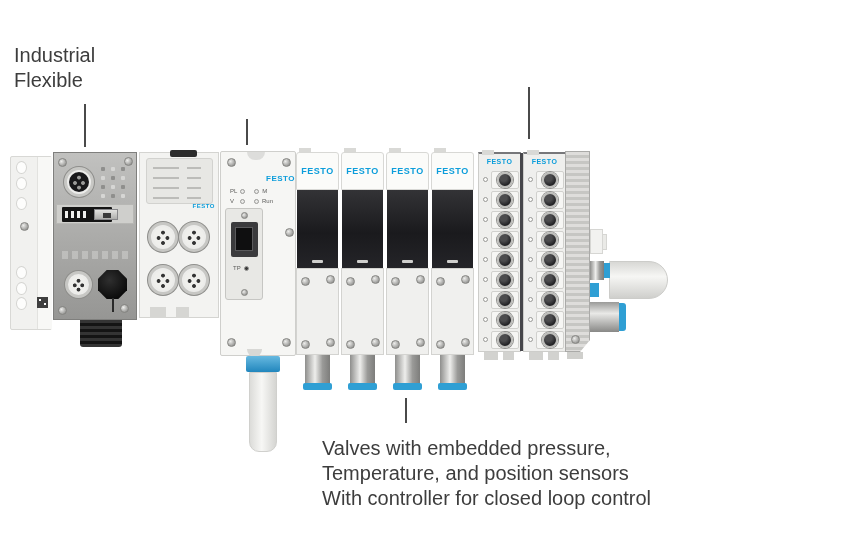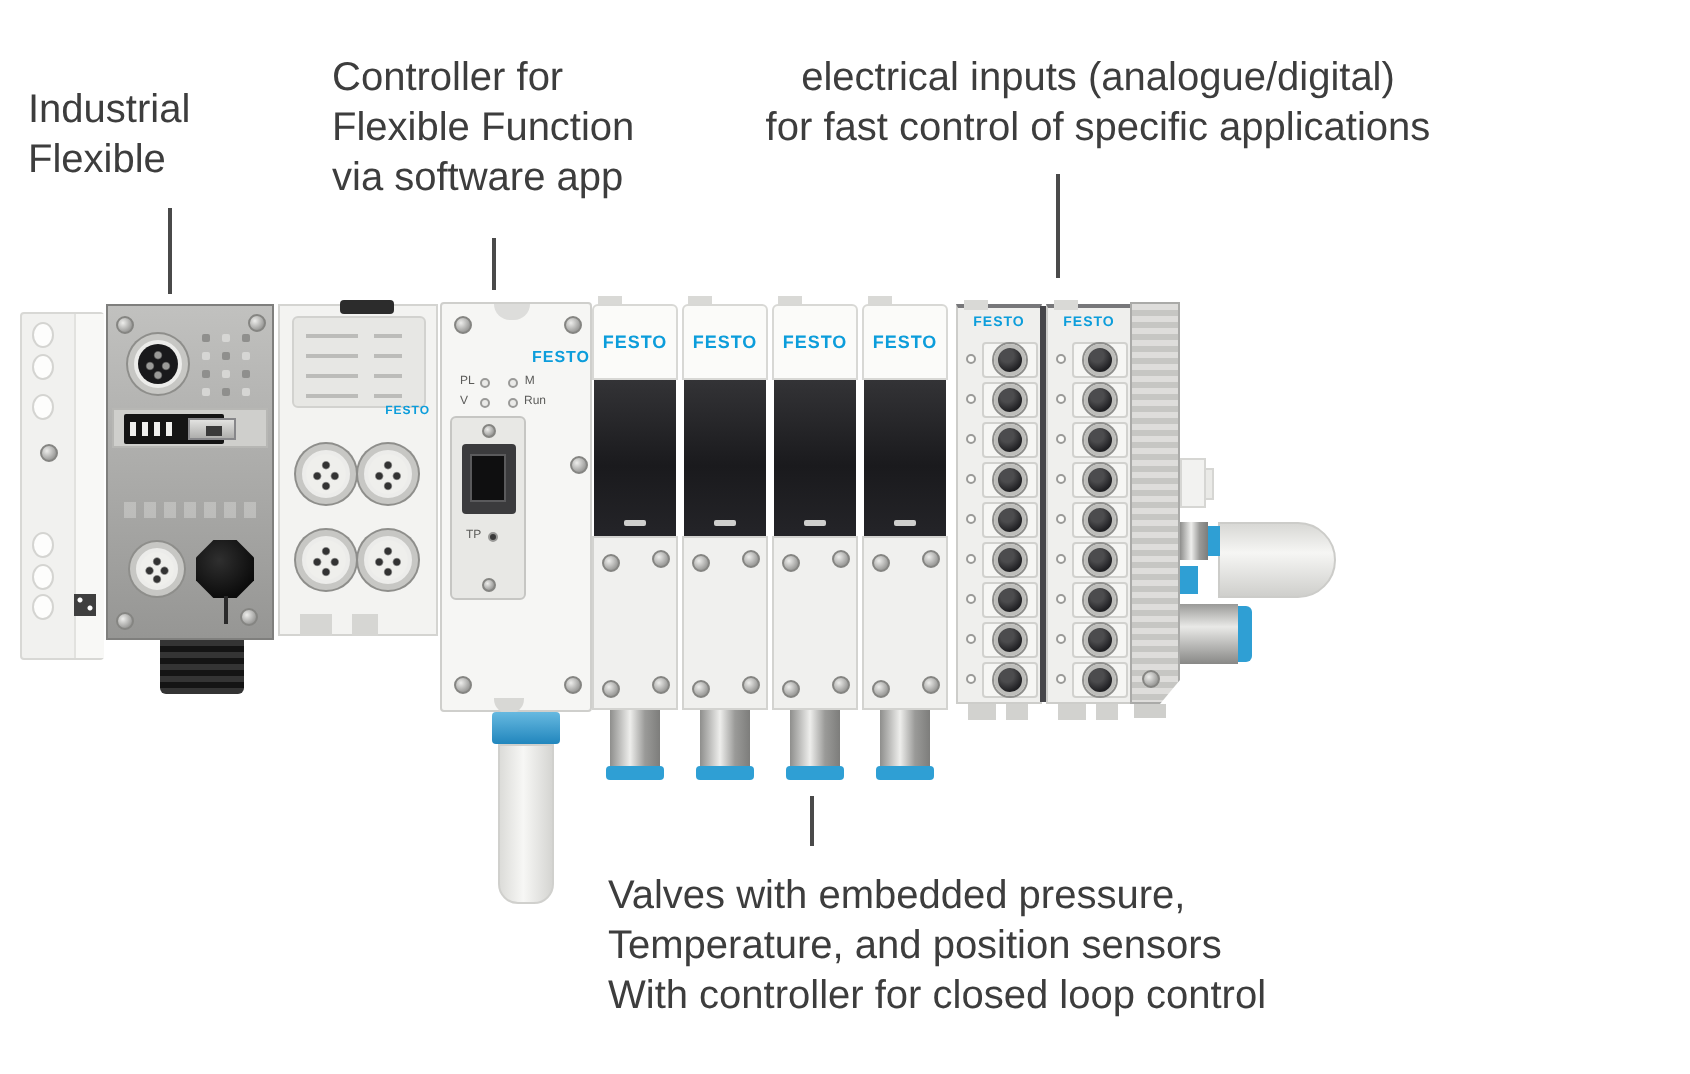--- a/index.html
+++ b/index.html
@@ -61,26 +61,21 @@
   .silvv{background:linear-gradient(90deg,#8e8e8c,#eeeeec 40%,#9a9a98 70%,#7d7d7b);}
   .silvh{background:linear-gradient(180deg,#9a9a98,#e9e9e7 38%,#888886);}
 </style>
 </head>
 <body>
 
 <div class="stage">
 
   <div class="ann" style="left:14px;top:43px;width:130px">Industrial
 Flexible</div>
-  <div class="ann" style="left:166px;top:27px;width:175px">Controller for
-Flexible Function
-via software app</div>
-  <div class="ann" style="left:368px;top:27px;width:362px;text-align:center">electrical inputs (analogue/digital)
-for fast control of specific applications</div>
-  <div class="ann" style="left:304px;top:436px;width:372px">Valves with embedded pressure,
+  <div class="ann" style="left:322px;top:436px;width:372px">Valves with embedded pressure,
 Temperature, and position sensors
 With controller for closed loop control</div>
 
   <div class="leader" style="left:84px;top:104px;height:43px"></div>
   <div class="leader" style="left:246px;top:119px;height:26px"></div>
   <div class="leader" style="left:528px;top:87px;height:52px"></div>
   <div class="leader" style="left:405px;top:398px;height:25px"></div>
 
   <div class="panel" style="left:10px;top:156px;width:42px;height:174px;background:#f1f1ef;border:1px solid #d8d8d5;border-radius:2px">
     <div class="abs" style="left:26px;top:0;width:15px;height:172px;background:#f8f8f6;border-left:1px solid #e2e2df"></div>

